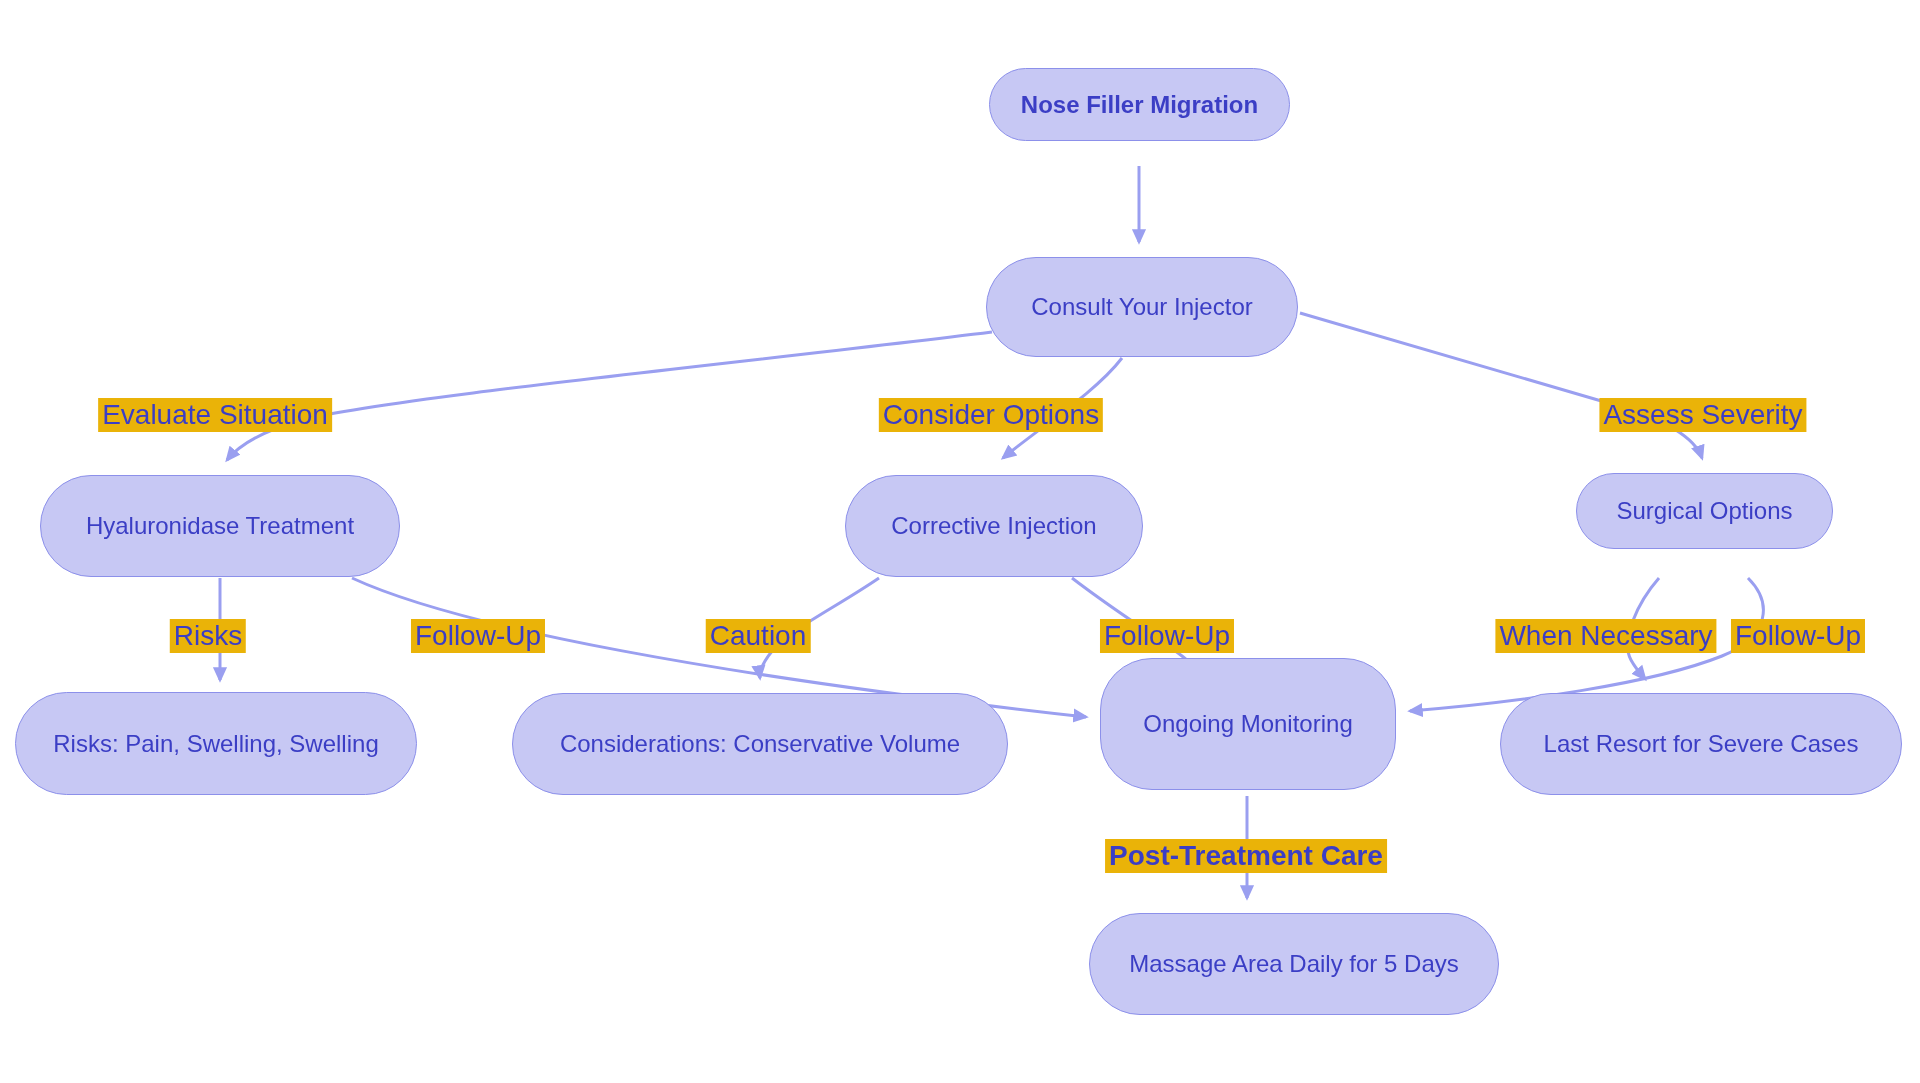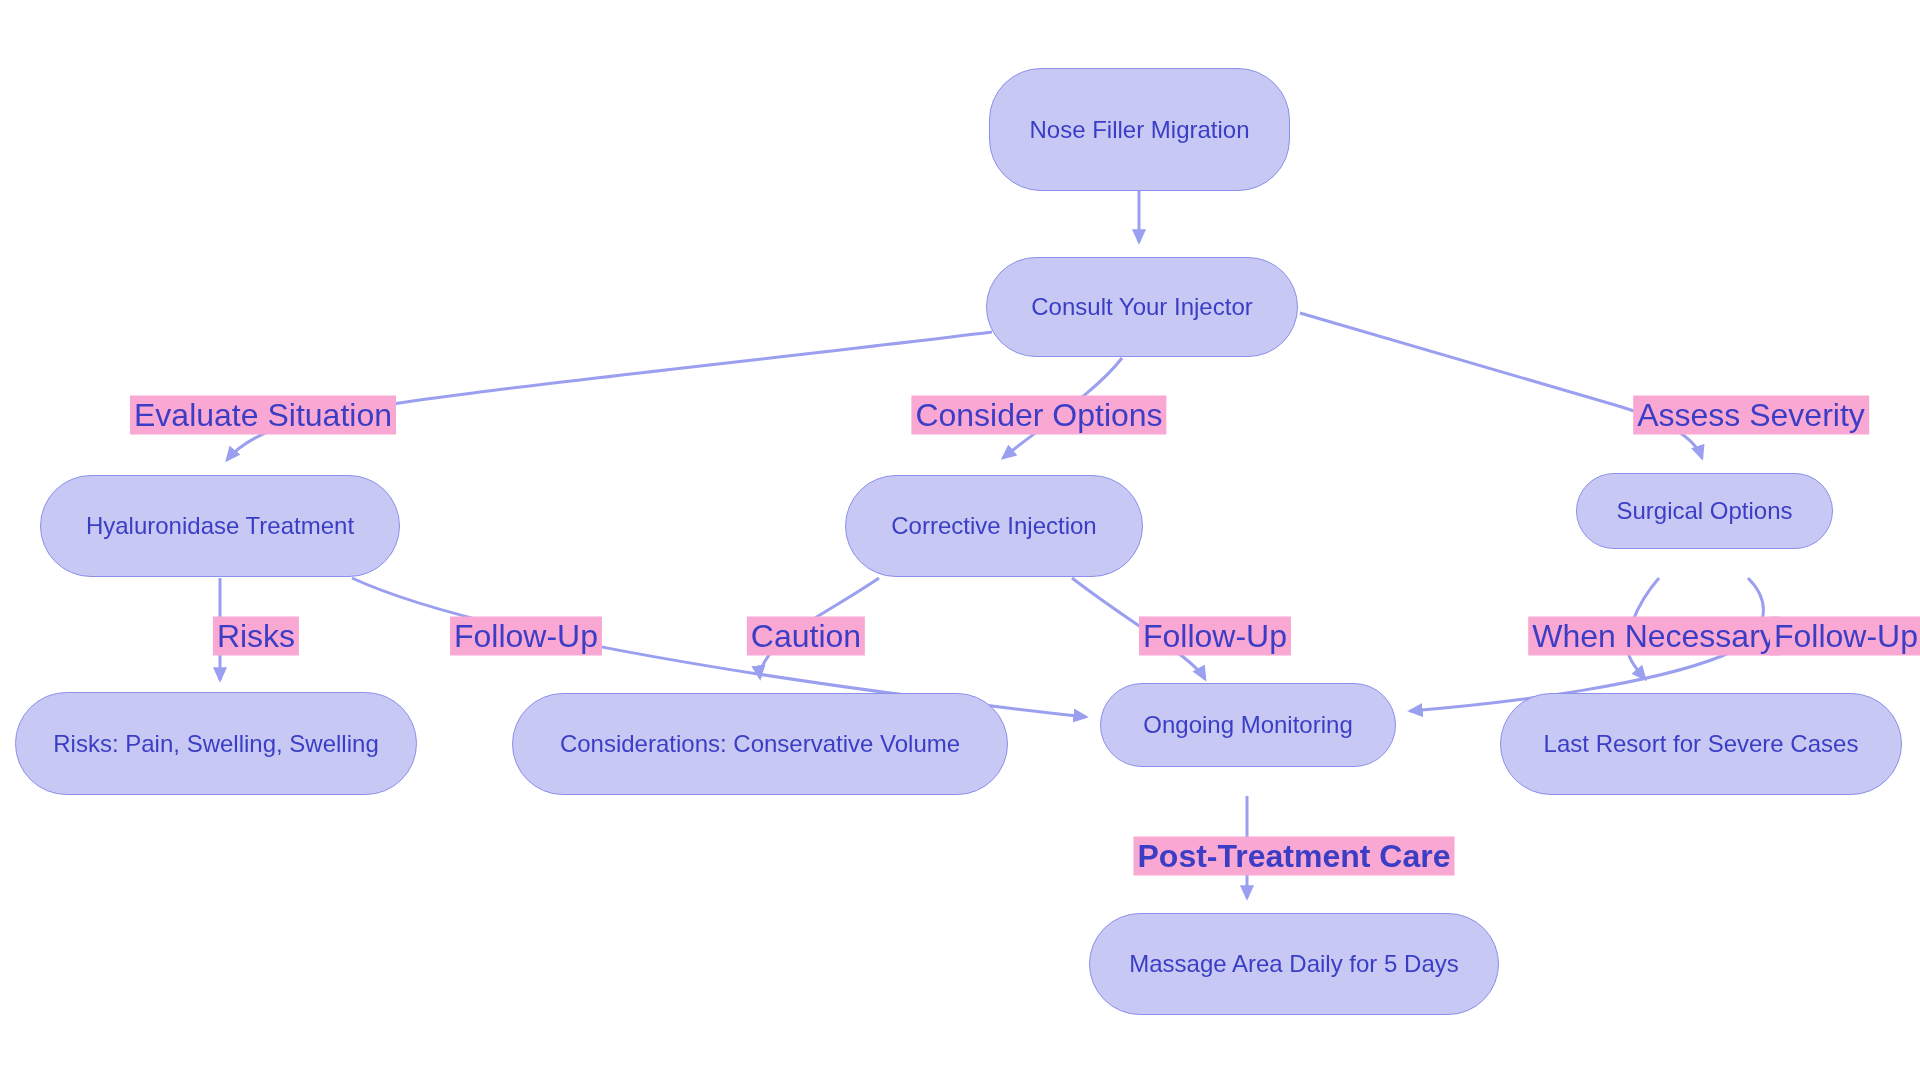--- a/index.html
+++ b/index.html
@@ -20,26 +20,25 @@
     border-radius:52px;
     color:#3b3ec5;
     font-size:24px;
     text-align:center;
     box-sizing:border-box;
     white-space:nowrap;
   }
   .edge-label{
     position:absolute;
     transform:translate(-50%,-50%);
-    background:#f9a8d4;
+    background:#eab308;
     color:#3b3ec5;
-    font-size:32px;
+    font-size:28px;
     padding:1px 4px;
     white-space:nowrap;
-    margin-left:48px;
   }
 </style>
 </head>
 <body>
 
 <div id="canvas">
 
   <svg id="edges" viewBox="0 0 1920 1083" xmlns="http://www.w3.org/2000/svg">
     <defs>
       <marker id="arrow" viewBox="0 0 12 12" markerWidth="17" markerHeight="17" refX="9" refY="6" orient="auto" markerUnits="userSpaceOnUse">
@@ -63,24 +62,24 @@
   <div class="edge-label" style="left:991px;top:415px;">Consider Options</div>
   <div class="edge-label" style="left:1703px;top:415px;">Assess Severity</div>
   <div class="edge-label" style="left:208px;top:636px;">Risks</div>
   <div class="edge-label" style="left:478px;top:636px;">Follow-Up</div>
   <div class="edge-label" style="left:758px;top:636px;">Caution</div>
   <div class="edge-label" style="left:1167px;top:636px;">Follow-Up</div>
   <div class="edge-label" style="left:1606px;top:636px;">When Necessary</div>
   <div class="edge-label" style="left:1798px;top:636px;">Follow-Up</div>
   <div class="edge-label" style="left:1246px;top:856px;font-weight:bold;">Post-Treatment Care</div>
 
-  <div class="node" style="left:989px;top:68px;width:301px;height:123px;">Nose Filler Migration</div>
+  <div class="node" style="left:989px;top:68px;width:301px;height:73px;font-weight:bold;">Nose Filler Migration</div>
   <div class="node" style="left:986px;top:257px;width:312px;height:100px;">Consult Your Injector</div>
   <div class="node" style="left:40px;top:475px;width:360px;height:102px;">Hyaluronidase Treatment</div>
   <div class="node" style="left:845px;top:475px;width:298px;height:102px;">Corrective Injection</div>
   <div class="node" style="left:1576px;top:473px;width:257px;height:76px;">Surgical Options</div>
   <div class="node" style="left:15px;top:692px;width:402px;height:103px;">Risks: Pain, Swelling, Swelling</div>
   <div class="node" style="left:512px;top:693px;width:496px;height:102px;">Considerations: Conservative Volume</div>
-  <div class="node" style="left:1100px;top:683px;width:296px;height:84px;">Ongoing Monitoring</div>
+  <div class="node" style="left:1100px;top:658px;width:296px;height:132px;">Ongoing Monitoring</div>
   <div class="node" style="left:1500px;top:693px;width:402px;height:102px;">Last Resort for Severe Cases</div>
   <div class="node" style="left:1089px;top:913px;width:410px;height:102px;">Massage Area Daily for 5 Days</div>
 
 </div>
 
 </body></html>

